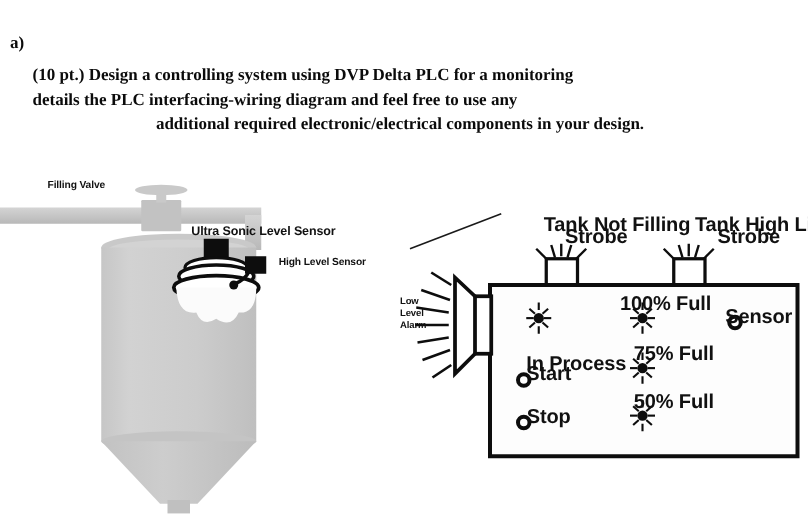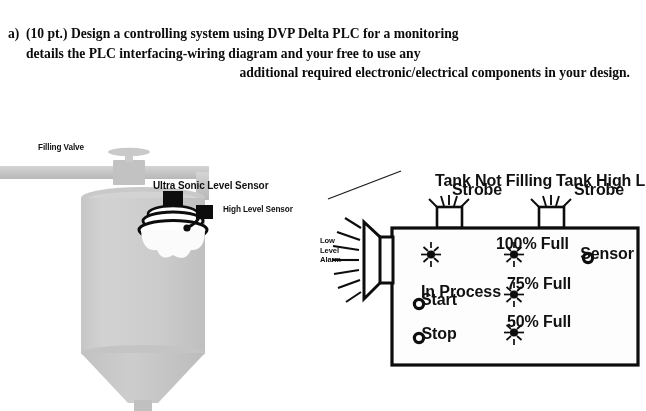--- a/index.html
+++ b/index.html
@@ -34,26 +34,27 @@
   }
   #question-block .q-marker {
     width: 26px;
     flex: 0 0 26px;
     text-align: left;
     padding-left: 8px;
     box-sizing: border-box;
   }
   #question-block .q-body {
     flex: 1 1 auto;
-    padding-right: 16px;
+    padding-right: 32px;
     text-align: justify;
     text-justify: inter-word;
+    margin-top: 26px;
   }
   #question-block .q-body .lastline {
-    text-align: right;
+    text-align: center;
   }
 
   
   #figure {
     position: absolute;
     left: 0;
     top: 0;
     width: 646px;
     height: 411px;
     pointer-events: none;
@@ -90,21 +91,21 @@
   #label-silence    { left: 560px; top: 245px; width: 54px; text-align: center; }
 </style>
 </head>
 <body>
 
 <div id="question-block">
   <div class="q-row">
     <div class="q-marker">a)</div>
     <div class="q-body">
       <div>(10 pt.) Design a controlling system using DVP Delta PLC for a monitoring</div>
-      <div>details the PLC interfacing-wiring diagram and your free to use any</div>
+      <div>details the PLC interfacing-wiring diagram and feel free to use any</div>
       <div class="lastline">additional required electronic/electrical components in your design.</div>
     </div>
   </div>
 </div>
 
 <div id="figure">
 <svg width="646" height="411" viewBox="0 0 646 411" xmlns="http://www.w3.org/2000/svg">
 
   <defs>
     <linearGradient id="tankShade" x1="0" y1="0" x2="1" y2="0">

